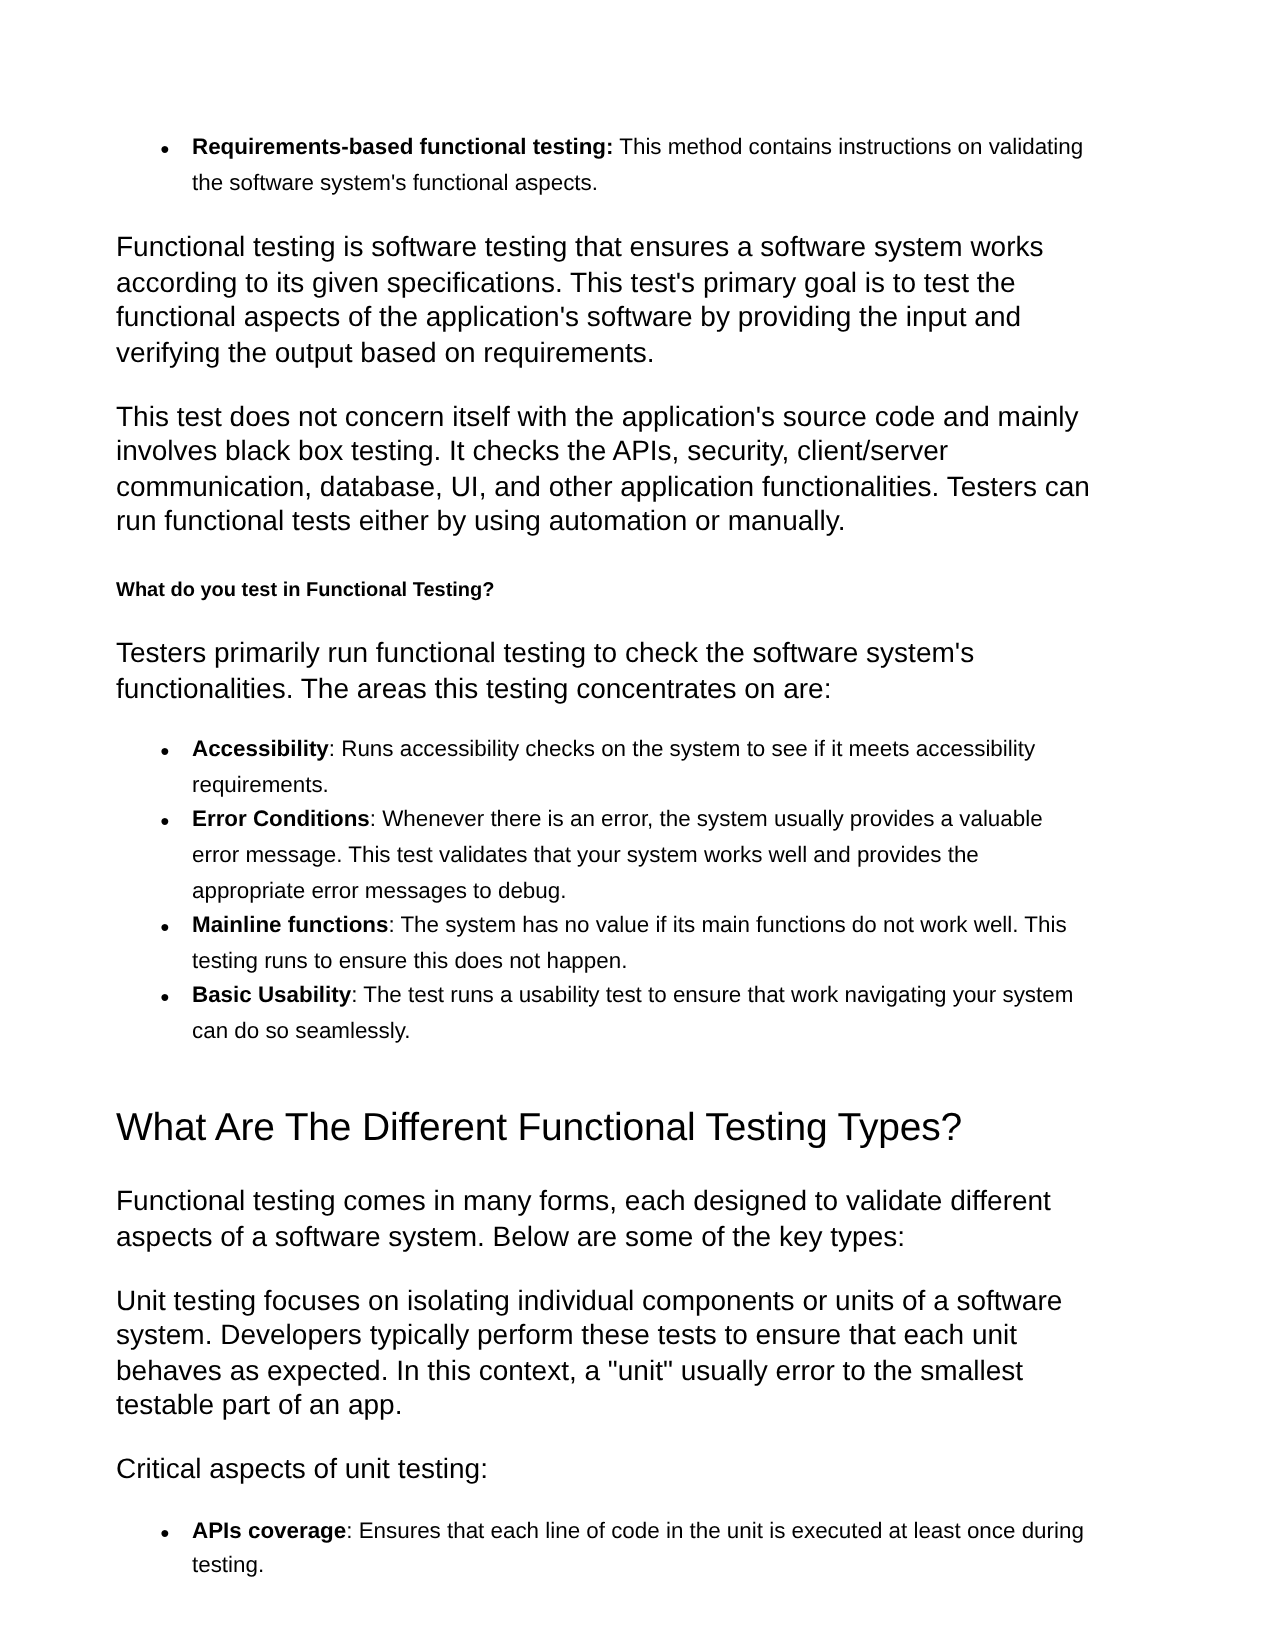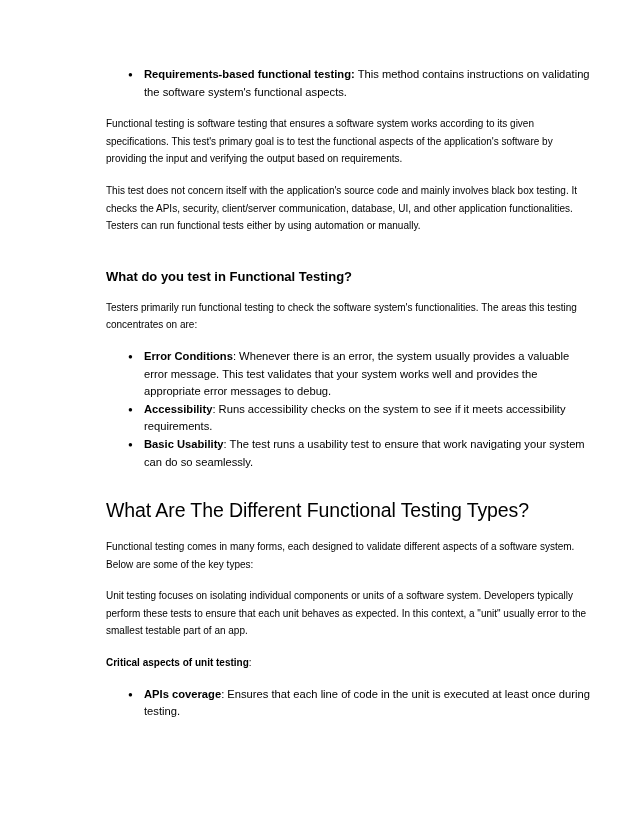--- a/index.html
+++ b/index.html
@@ -11,29 +11,29 @@
     width: 638px;
     height: 826px;
     font-family: "Liberation Sans", sans-serif;
     color: #000000;
     overflow: hidden;
   }
   .page {
     box-sizing: border-box;
     width: 558px;
     height: 826px;
-    padding: 66px 76px 0 106px;
+    padding: 66px 76px 0 58px;
     background: #ffffff;
   }
   .content {
     width: 488px;
   }
 
   p.para {
-    font-size: 10px;
+    font-size: 14px;
     line-height: 17.6px;
     margin: 1px 0 14px 0;
     text-align: left;
     color: #000;
   }
   p.para:last-child { margin-bottom: 0; }
 
   ul.bullets {
     margin: 0 0 14px 0;
     padding: 0 0 0 38px;
@@ -53,39 +53,39 @@
     top: 0;
     font-size: 8px;
     line-height: 17.6px;
     color: #000;
   }
   ul.bullets li .lead {
     font-weight: bold;
   }
 
   h2.section-title {
-    font-size: 13px;
+    font-size: 10px;
     line-height: 19px;
     font-weight: bold;
-    margin: 32px 0 13px 0;
+    margin: 16px 0 13px 0;
   }
   h1.big-title {
     font-size: 19.5px;
     line-height: 26px;
     font-weight: normal;
     margin: 26px 0 15px 0;
     letter-spacing: -0.1px;
   }
   h3.sub-title {
     font-size: 14.6px;
     line-height: 20px;
     font-weight: bold;
     margin: 22px 0 13px 0;
   }
-  .strongline { font-weight: bold; }
+  .strongline { font-weight: normal; }
 </style>
 </head>
 <body>
 
 <div class="page">
   <div class="content">
 
     <ul class="bullets">
       <li>
         <span class="lead">Requirements-based functional testing:</span><span> This method contains instructions on validating the software system's functional aspects.</span>
@@ -95,24 +95,27 @@
     <p class="para">Functional testing is software testing that ensures a software system works according to its given specifications. This test's primary goal is to test the functional aspects of the application's software by providing the input and verifying the output based on requirements.</p>
 
     <p class="para">This test does not concern itself with the application's source code and mainly involves black box testing. It checks the APIs, security, client/server communication, database, UI, and other application functionalities. Testers can run functional tests either by using automation or manually.</p>
 
     <h2 class="section-title">What do you test in Functional Testing?</h2>
 
     <p class="para">Testers primarily run functional testing to check the software system's functionalities. The areas this testing concentrates on are:</p>
 
     <ul class="bullets">
       <li>
+        <span class="lead">Accessibility</span><span>: Runs accessibility checks on the system to see if it meets accessibility requirements.</span>
+      </li>
+      <li>
         <span class="lead">Error Conditions</span><span>: Whenever there is an error, the system usually provides a valuable error message. This test validates that your system works well and provides the appropriate error messages to debug.</span>
       </li>
       <li>
-        <span class="lead">Accessibility</span><span>: Runs accessibility checks on the system to see if it meets accessibility requirements.</span>
+        <span class="lead">Mainline functions</span><span>: The system has no value if its main functions do not work well. This testing runs to ensure this does not happen.</span>
       </li>
       <li>
         <span class="lead">Basic Usability</span><span>: The test runs a usability test to ensure that work navigating your system can do so seamlessly.</span>
       </li>
     </ul>
 
     <h1 class="big-title">What Are The Different Functional Testing Types?</h1>
 
     <p class="para">Functional testing comes in many forms, each designed to validate different aspects of a software system. Below are some of the key types:</p>
 

